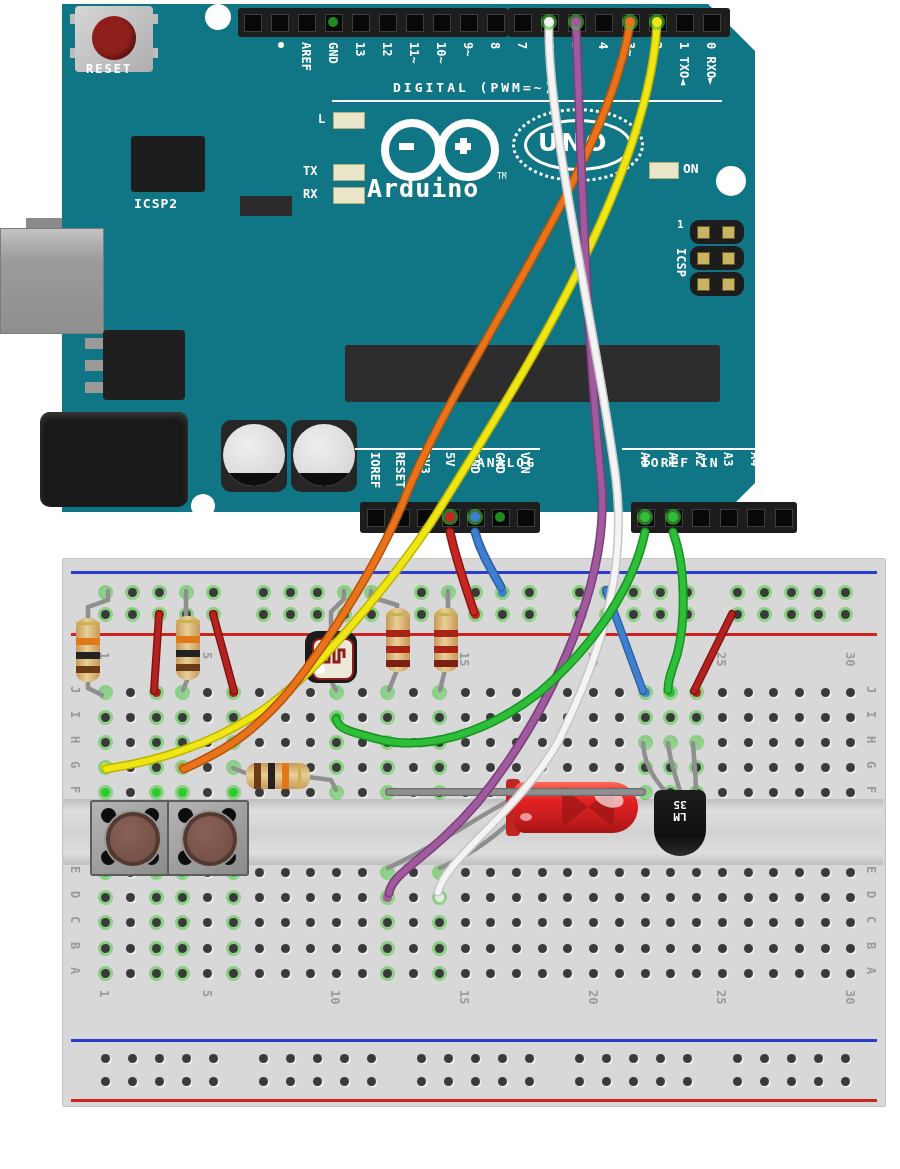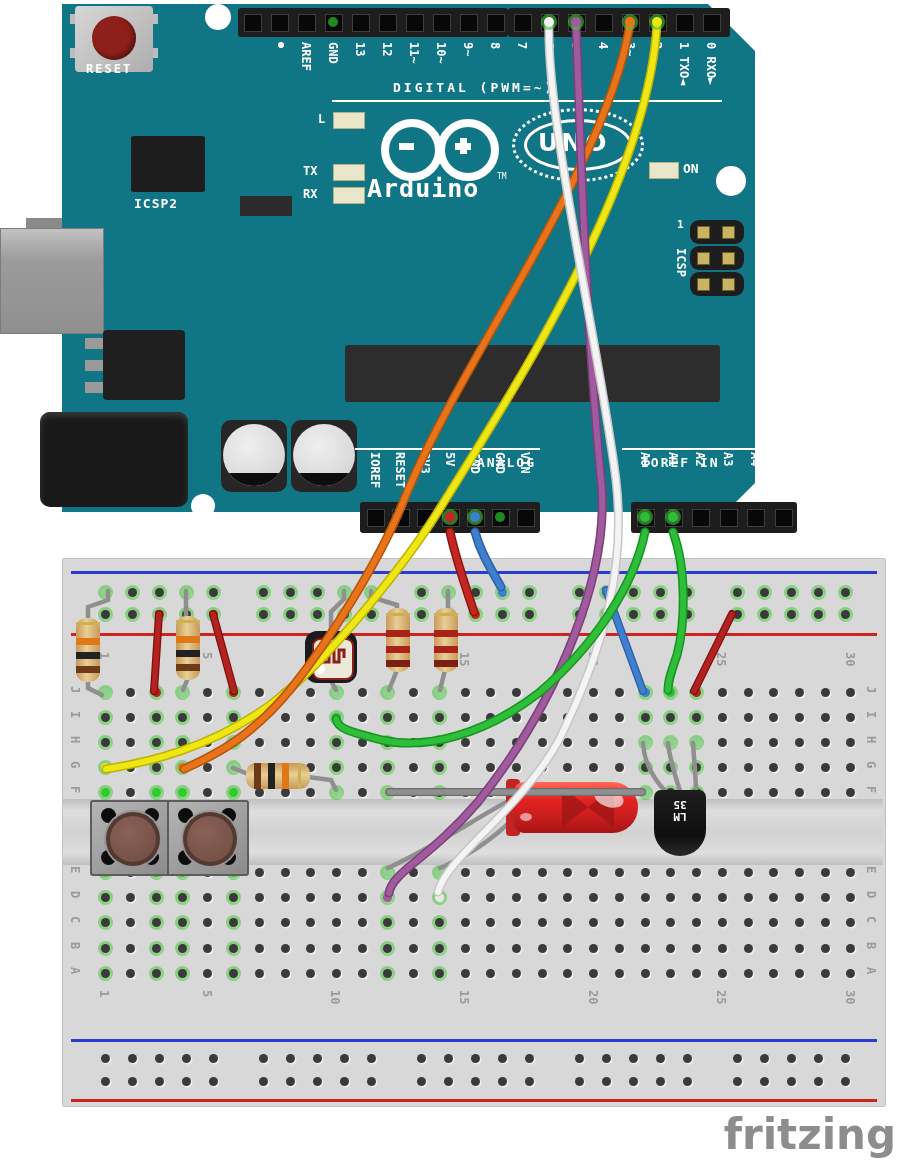--- a/index.html
+++ b/index.html
@@ -794,14 +794,13 @@
       <div class="abs" style="left: 625px; top: 17px; width: 10px; height: 10px; border-radius: 50%; background: rgb(232, 115, 26); box-shadow: rgba(72, 196, 60, 0.6) 0px 0px 0px 3px;"></div>
       <div class="abs" style="left: 652px; top: 17px; width: 10px; height: 10px; border-radius: 50%; background: rgb(239, 230, 21); box-shadow: rgba(72, 196, 60, 0.6) 0px 0px 0px 3px;"></div>
       <div class="abs" style="left: 445px; top: 512px; width: 10px; height: 10px; border-radius: 50%; background: rgb(196, 39, 35); box-shadow: rgba(72, 196, 60, 0.6) 0px 0px 0px 3px;"></div>
       <div class="abs" style="left: 470px; top: 512px; width: 10px; height: 10px; border-radius: 50%; background: rgb(63, 127, 208); box-shadow: rgba(72, 196, 60, 0.6) 0px 0px 0px 3px;"></div>
       <div class="abs" style="left: 495px; top: 512px; width: 10px; height: 10px; border-radius: 50%; background: rgb(31, 138, 31);"></div>
       <div class="abs" style="left: 640px; top: 512px; width: 10px; height: 10px; border-radius: 50%; background: rgb(47, 190, 58); box-shadow: rgba(72, 196, 60, 0.6) 0px 0px 0px 3px;"></div>
       <div class="abs" style="left: 668px; top: 512px; width: 10px; height: 10px; border-radius: 50%; background: rgb(47, 190, 58); box-shadow: rgba(72, 196, 60, 0.6) 0px 0px 0px 3px;"></div>
       <div class="abs" style="left: 328px; top: 17px; width: 10px; height: 10px; border-radius: 50%; background: rgb(31, 138, 31);"></div>
     </div>
 
-  <div class="abs" id="fritzing">fritzing</div>
 </div>
 
 </body></html>

